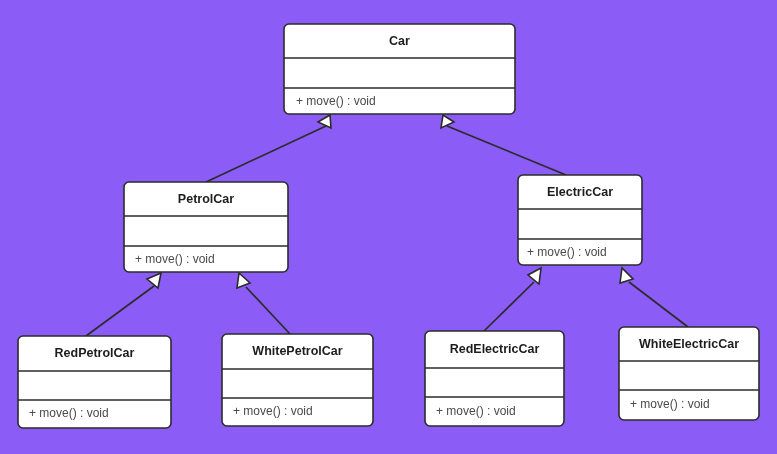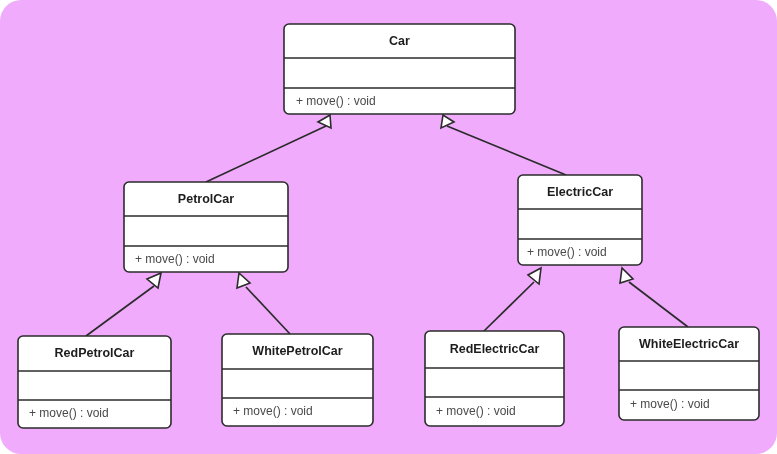--- a/index.html
+++ b/index.html
@@ -4,24 +4,23 @@
 <style>
   html, body {
     margin: 0;
     padding: 0;
     background: #ffffff;
   }
   #diagram-root {
     position: relative;
     width: 777px;
     height: 454px;
-    background: #f0abfc;
+    background: #8b5cf6;
     font-family: "Liberation Sans", sans-serif;
     overflow: hidden;
-    border-radius: 21px;
   }
   svg#uml-canvas {
     display: block;
     width: 777px;
     height: 454px;
   }
   .class-box-rect {
     fill: #ffffff;
     stroke: #2b2b2b;
     stroke-width: 1.6;

